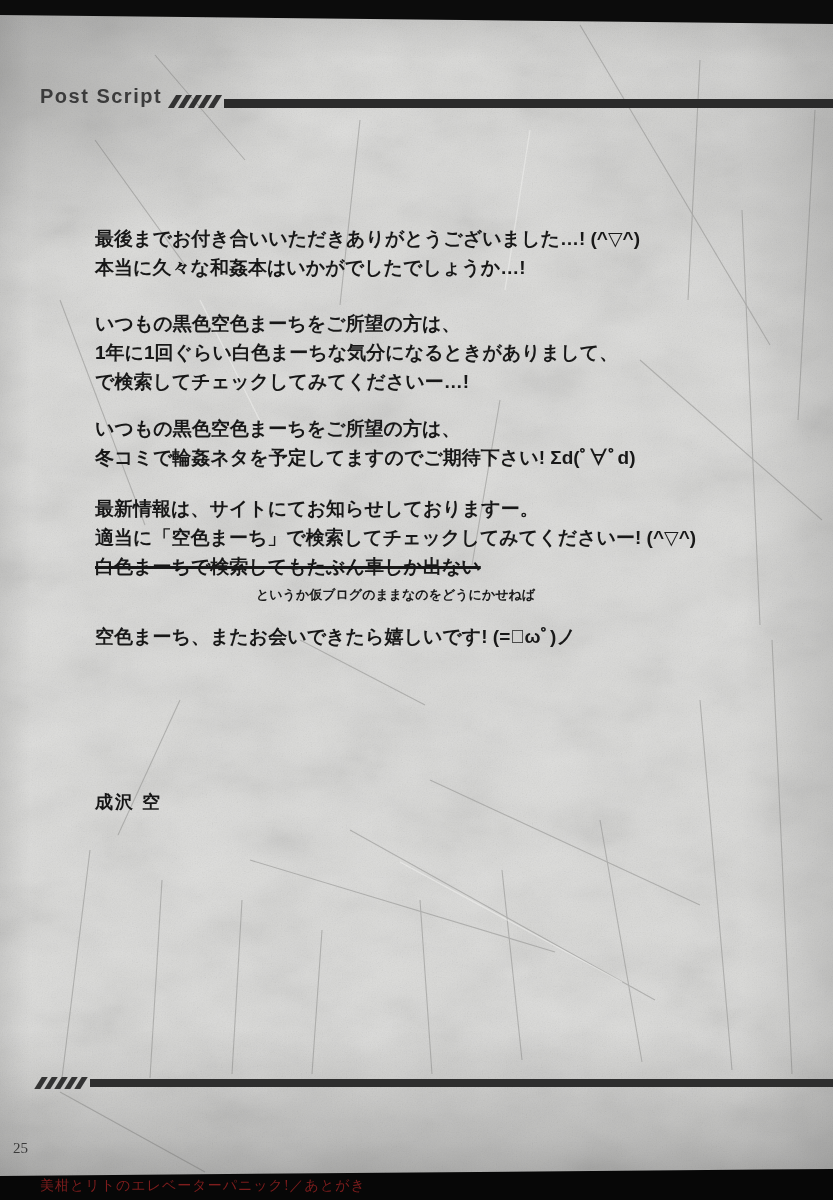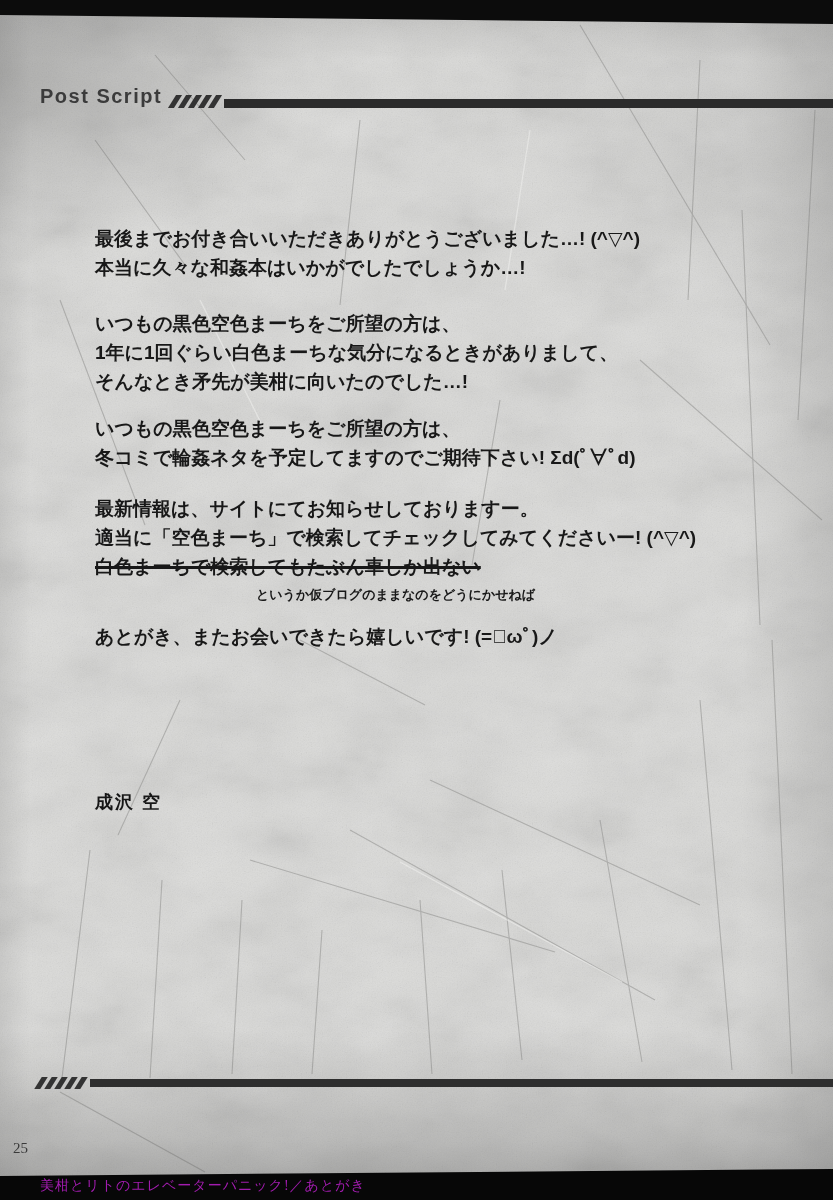--- a/index.html
+++ b/index.html
@@ -71,21 +71,21 @@
     font-size:15px;color:#3a3a3a;
   }
   .footer-bar{
     position:absolute;left:0;right:0;bottom:0;height:34px;z-index:4;
     background:#070707;
     clip-path:polygon(0 10px,100% 3px,100% 100%,0 100%);
   }
   .footer-title{
     position:absolute;left:40px;bottom:5px;z-index:5;
     font-family:"Liberation Serif","DejaVu Serif",serif;
-    font-size:14px;color:#a21caf;letter-spacing:1px;
+    font-size:14px;color:#7f1d1d;letter-spacing:1px;
   }
 </style>
 </head>
 <body>
 
 <div class="page">
 
   <svg class="tex-svg" width="833" height="1200" viewBox="0 0 833 1200" xmlns="http://www.w3.org/2000/svg">
     <filter id="grainFine">
       <feTurbulence type="fractalNoise" baseFrequency="0.8" numOctaves="2" seed="7" result="n"></feTurbulence>
@@ -149,37 +149,37 @@
   </div>
 
   <div class="bodytext p1">
     <div class="line">最後までお付き合いいただきありがとうございました…! (^▽^)</div>
     <div class="line">本当に久々な和姦本はいかがでしたでしょうか…!</div>
   </div>
 
   <div class="bodytext p2">
     <div class="line">いつもの黒色空色まーちをご所望の方は、</div>
     <div class="line">1年に1回ぐらい白色まーちな気分になるときがありまして、</div>
-    <div class="line">そんなとき矛先が美柑に向いたのでした…!</div>
+    <div class="line">で検索してチェックしてみてくださいー…!</div>
   </div>
 
   <div class="bodytext p3">
     <div class="line">いつもの黒色空色まーちをご所望の方は、</div>
     <div class="line">冬コミで輪姦ネタを予定してますのでご期待下さい! Σd(ﾟ∀ﾟd)</div>
   </div>
 
   <div class="bodytext p4">
     <div class="line">最新情報は、サイトにてお知らせしておりますー。</div>
     <div class="line">適当に「空色まーち」で検索してチェックしてみてくださいー! (^▽^)</div>
     <div class="line strike">白色まーちで検索してもたぶん車しか出ない</div>
     <div class="line note">というか仮ブログのままなのをどうにかせねば</div>
   </div>
 
   <div class="bodytext p5">
-    <div class="line">あとがき、またお会いできたら嬉しいです! (=ﾟωﾟ)ノ</div>
+    <div class="line">空色まーち、またお会いできたら嬉しいです! (=ﾟωﾟ)ノ</div>
   </div>
 
   <div class="signature">成沢 空</div>
 
   <div class="bottom-rule">
     <span class="hashes">
         <i></i>
         <i></i>
         <i></i>
         <i></i>

